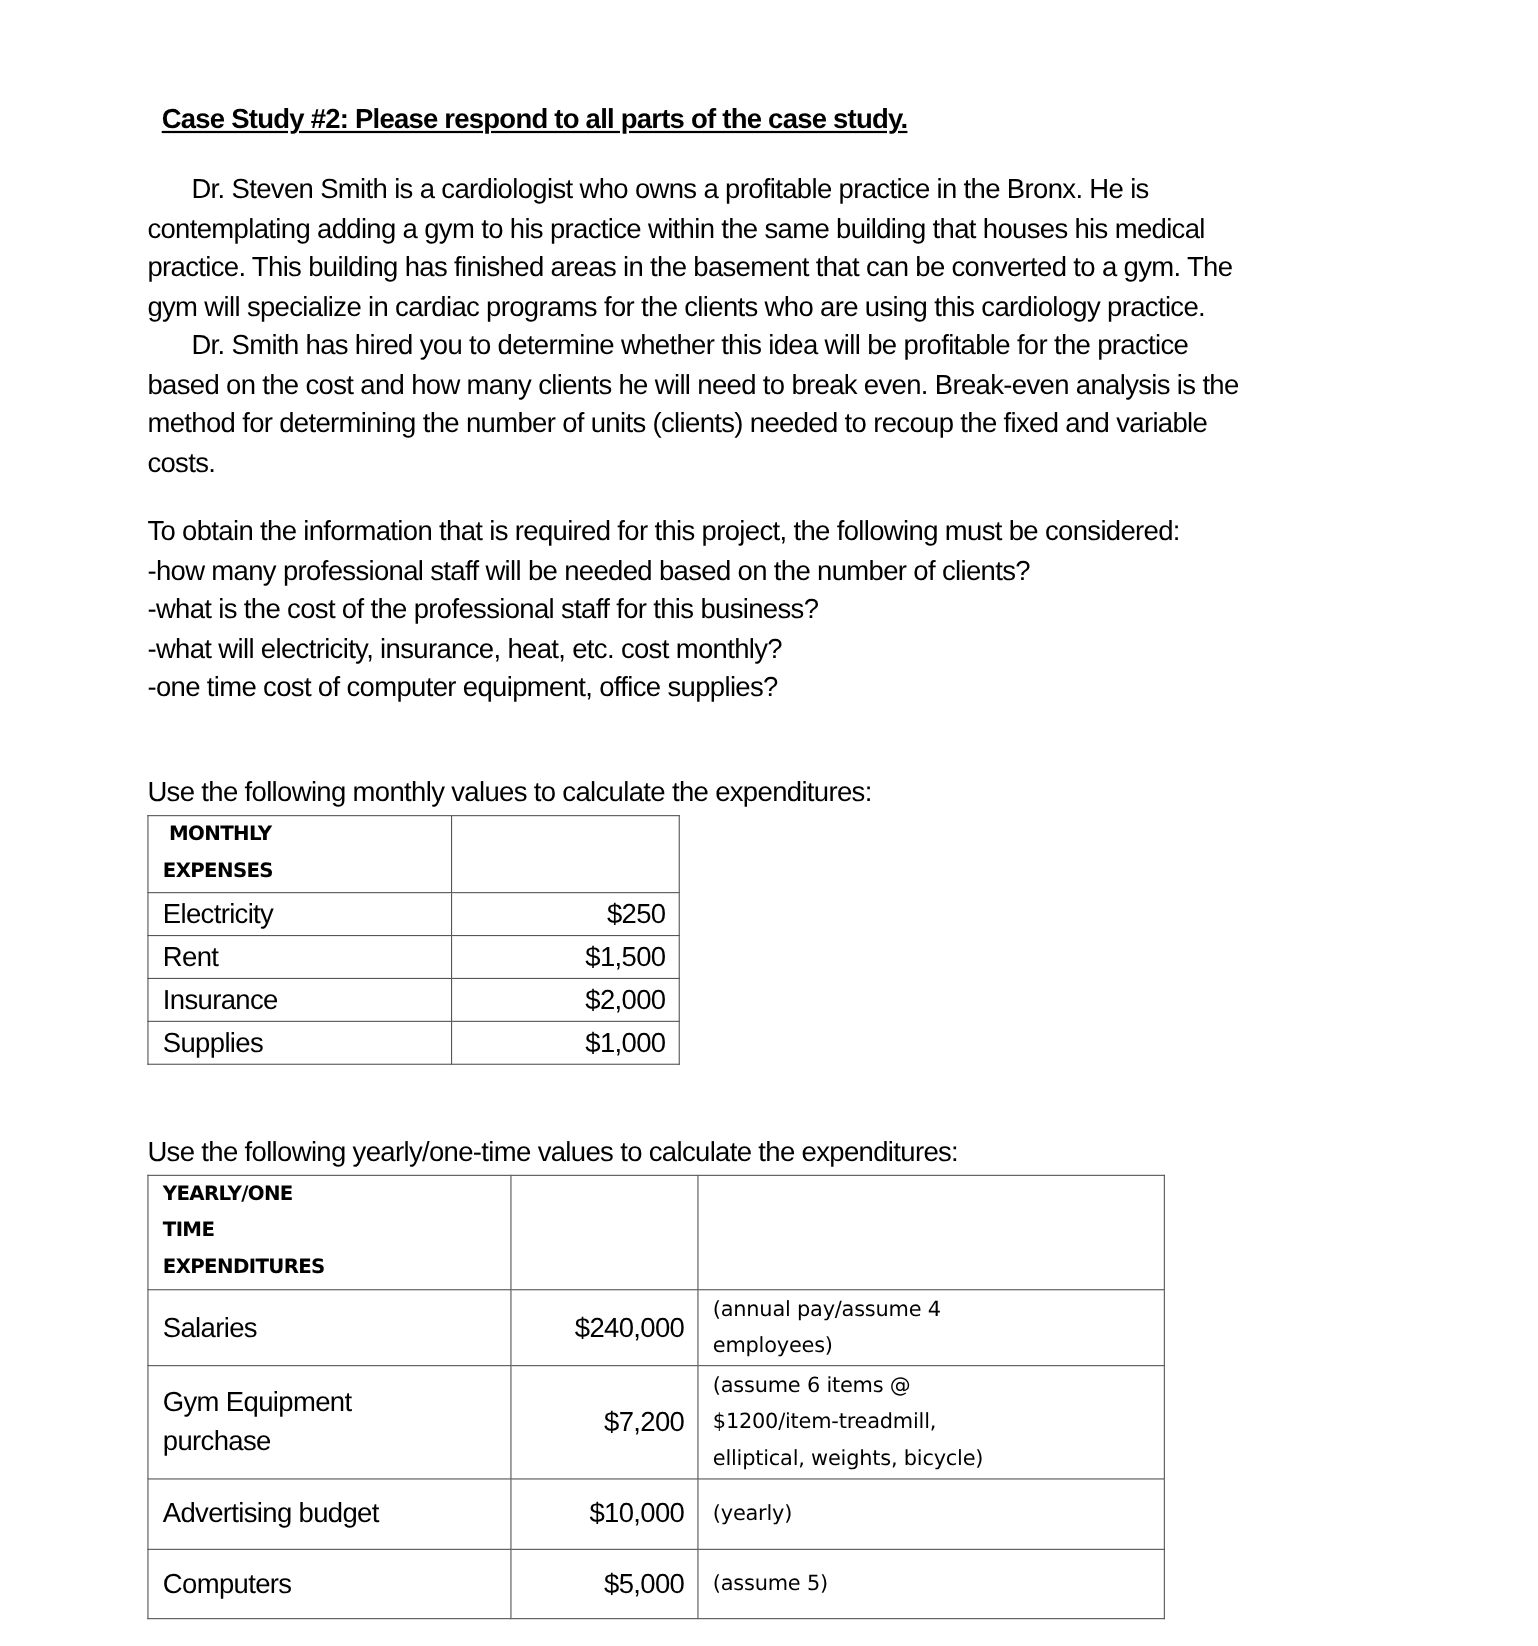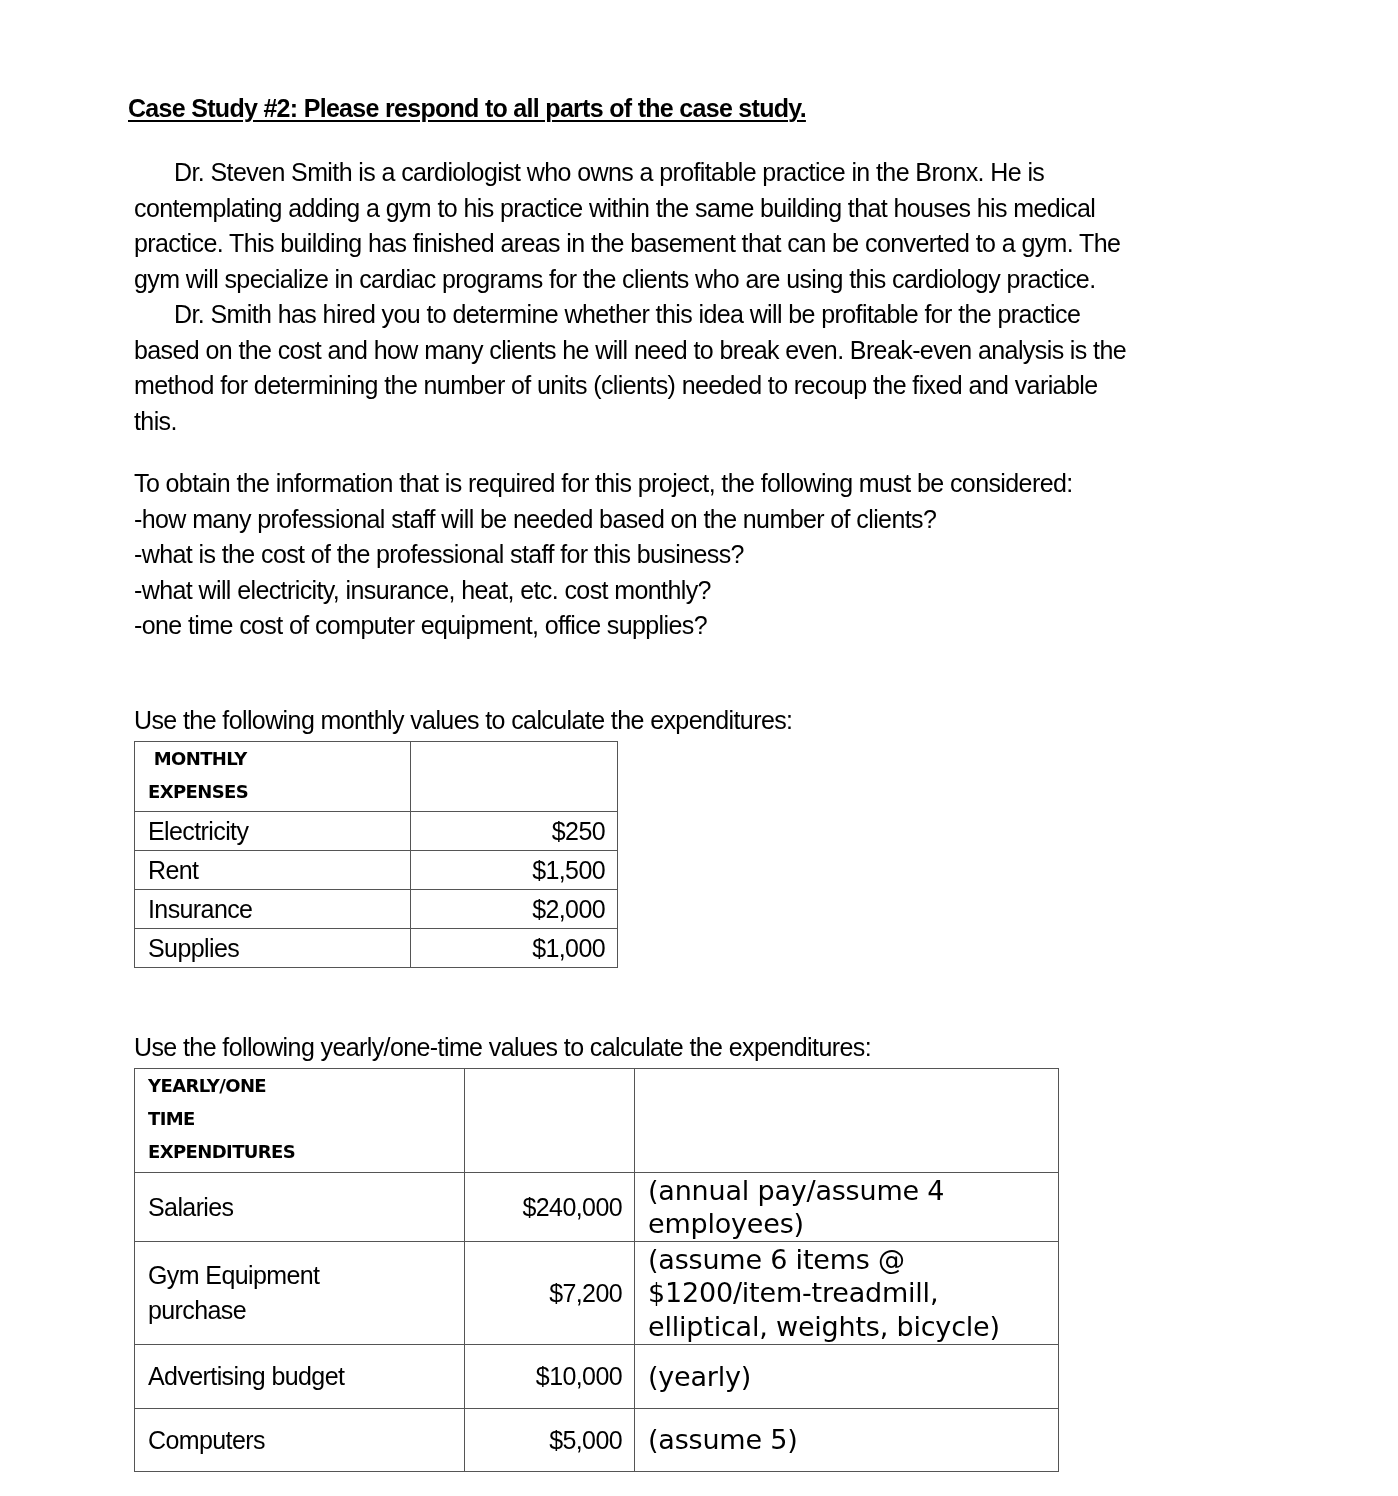--- a/index.html
+++ b/index.html
@@ -6,21 +6,21 @@
   body {
     width: 1398px; height: 1496px; position: relative; overflow: hidden;
     color: #000; font-family: "Liberation Sans", sans-serif;
   }
   .page { position: absolute; left: 0; top: 0; width: 1398px; height: 1496px; }
   .body-text {
     font-family: "Liberation Sans Narrow", "Liberation Sans", sans-serif;
     font-size: 25px; letter-spacing: -0.6px;
   }
   .title {
-    position: absolute; left: 128px; top: 94px;
+    position: absolute; left: 147px; top: 94px;
     font-weight: bold; text-decoration: underline; text-decoration-thickness: 2px;
     text-underline-offset: 3px; letter-spacing: -0.7px;
   }
   .para {
     position: absolute; left: 134px; width: 1130px; line-height: 35.5px; margin: 0;
   }
   .para .indent { display: inline-block; width: 40px; }
   #p1 { top: 155px; }
   #p2 { top: 297px; }
   #p3 { top: 466px; }
@@ -31,21 +31,21 @@
 
   table { border-collapse: collapse; position: absolute; }
   td { border: 1.5px solid #555; padding: 0; vertical-align: middle; }
   .th-cell {
     font-family: "DejaVu Sans", sans-serif; font-weight: bold; font-size: 18px;
     line-height: 33px; vertical-align: top; padding: 0 0 0 13px;
   }
   .lbl { padding-left: 13px; }
   .amt { text-align: right; padding-right: 12px; }
   .note {
-    font-family: "DejaVu Sans", sans-serif; font-size: 27px; line-height: 33.5px;
+    font-family: "DejaVu Sans", sans-serif; font-size: 19px; line-height: 33.5px;
     padding-left: 13px; letter-spacing: -0.2px;
   }
 
   #monthly { left: 134px; top: 741px; width: 484px; }
   #monthly td:first-child { width: 262px; }
   #monthly .hdr td { height: 69px; }
   #monthly .row td { height: 38px; }
 
   #yearly { left: 134px; top: 1068px; width: 925px; }
   #yearly td.c1 { width: 316px; }
@@ -68,21 +68,21 @@
     <span class="line"><span class="indent"></span><span>Dr. Steven Smith is a cardiologist who owns a profitable practice in the Bronx.  He is</span></span>
     <span class="line">contemplating adding a gym to his practice within the same building that houses his medical</span>
     <span class="line">practice.  This building has finished areas in the basement that can be converted to a gym. The</span>
     <span class="line">gym will specialize in cardiac programs for the clients who are using this cardiology practice.</span>
   </div>
 
   <div id="p2" class="para body-text">
     <span class="line"><span class="indent"></span><span>Dr. Smith has hired you to determine whether this idea will be profitable for the practice</span></span>
     <span class="line">based on the cost and how many clients he will need to break even.  Break-even analysis is the</span>
     <span class="line">method for determining the number of units (clients) needed to recoup the fixed and variable</span>
-    <span class="line">this.</span>
+    <span class="line">costs.</span>
   </div>
 
   <div id="p3" class="para body-text">
     <span class="line">To obtain the information that is required for this project, the following must be considered:</span>
     <span class="line">-how many professional staff will be needed based on the number of clients?</span>
     <span class="line">-what is the cost of the professional staff for this business?</span>
     <span class="line">-what will electricity, insurance, heat, etc. cost monthly?</span>
     <span class="line">-one time cost of computer equipment, office supplies?</span>
   </div>
 

